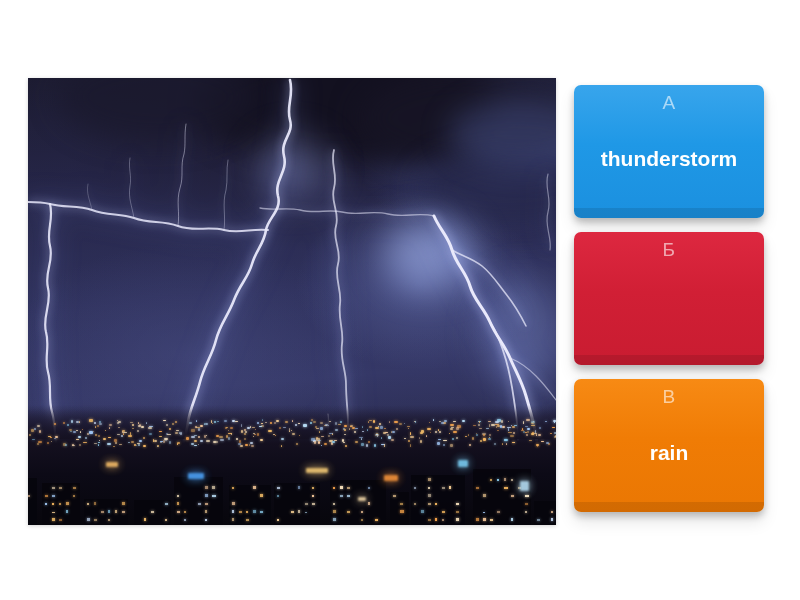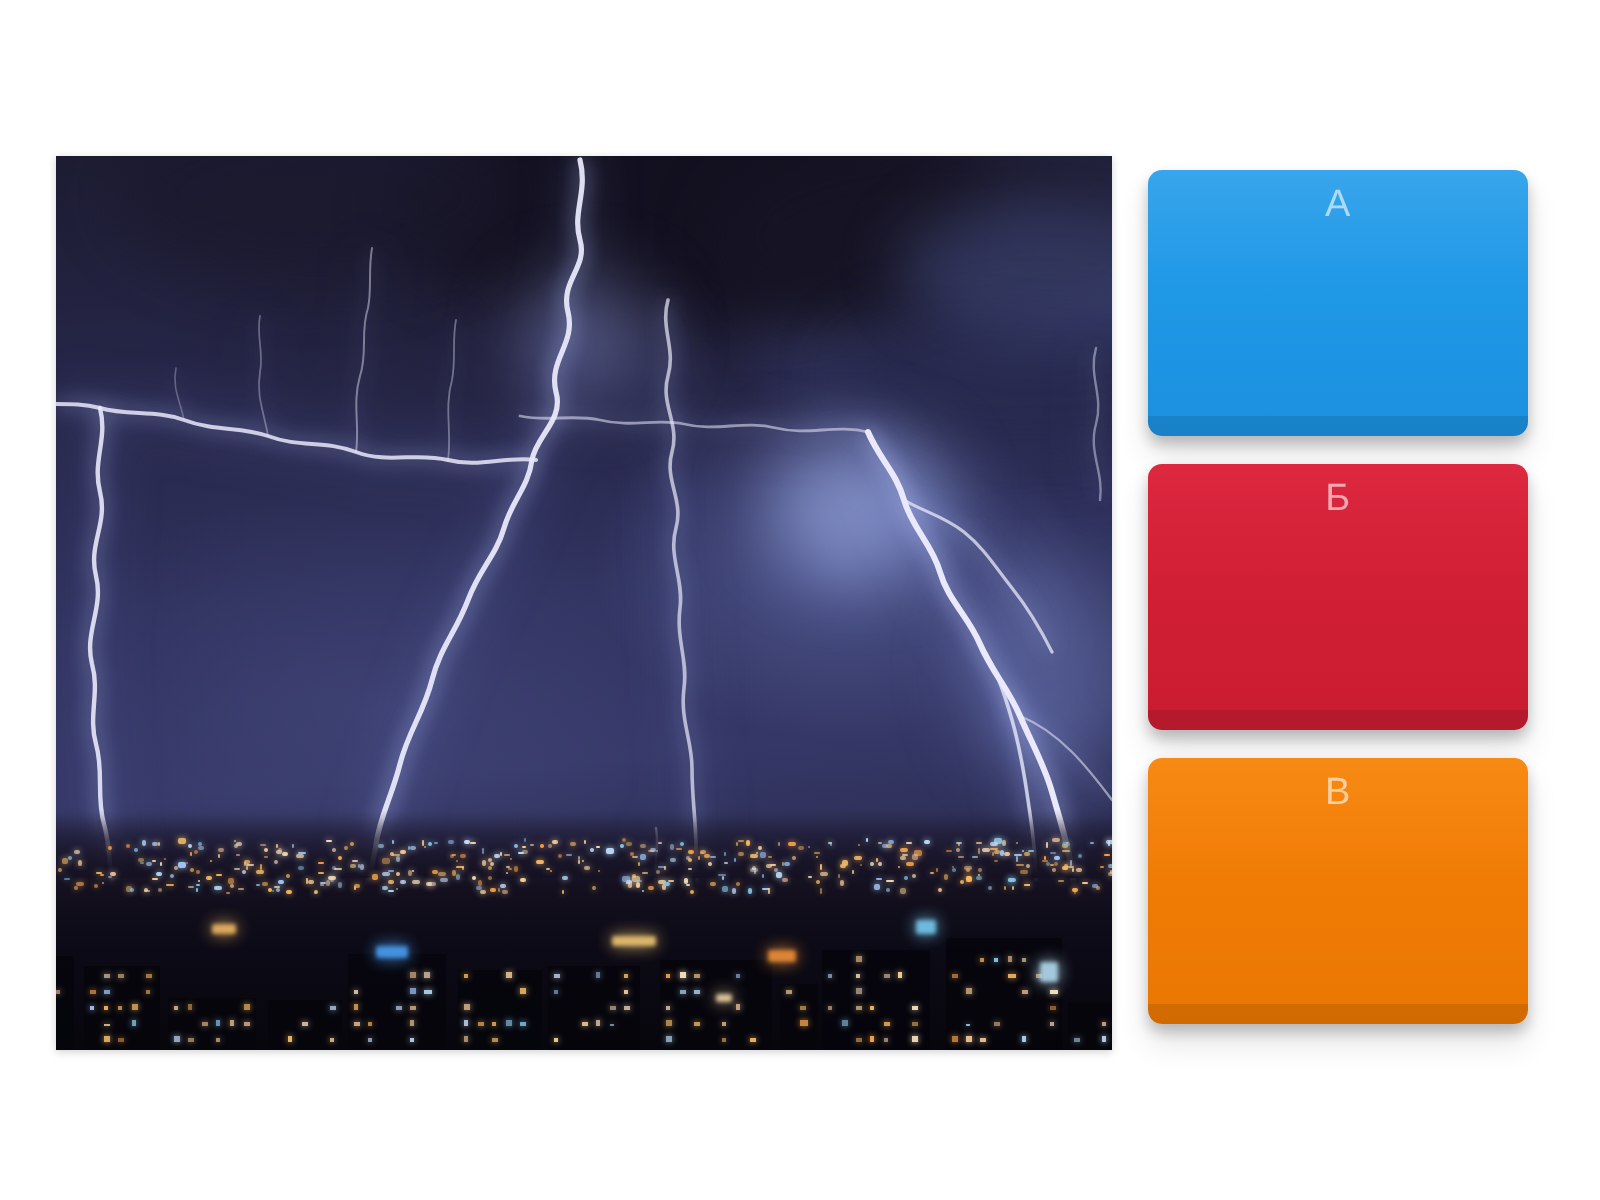--- a/index.html
+++ b/index.html
@@ -802,25 +802,27 @@
         <div class="lightdot" style="left: 492px; bottom: 34px; width: 9px; height: 10px; background: rgb(191, 233, 255); opacity: 0.9; filter: blur(1px); box-shadow: rgb(191, 233, 255) 0px 0px 8px;"></div>
         <div class="lightdot" style="left: 78px; bottom: 58px; width: 12px; height: 5px; background: rgb(255, 196, 107); opacity: 0.9; filter: blur(1px); box-shadow: rgb(255, 196, 107) 0px 0px 8px;"></div>
         <div class="lightdot" style="left: 330px; bottom: 24px; width: 8px; height: 4px; background: rgb(255, 227, 176); opacity: 0.9; filter: blur(1px); box-shadow: rgb(255, 227, 176) 0px 0px 8px;"></div>
       </div>
   </div>
 
   <div class="answers" id="answers">
 
     <div class="answer-card card-a">
       <div class="card-letter">А</div>
+      <div class="card-text">thunderstorm</div>
     </div>
 
     <div class="answer-card card-b">
       <div class="card-letter">Б</div>
     </div>
 
     <div class="answer-card card-c">
       <div class="card-letter">В</div>
+      <div class="card-text">rain</div>
     </div>
 
   </div>
 
 </div>
 
 </body></html>

